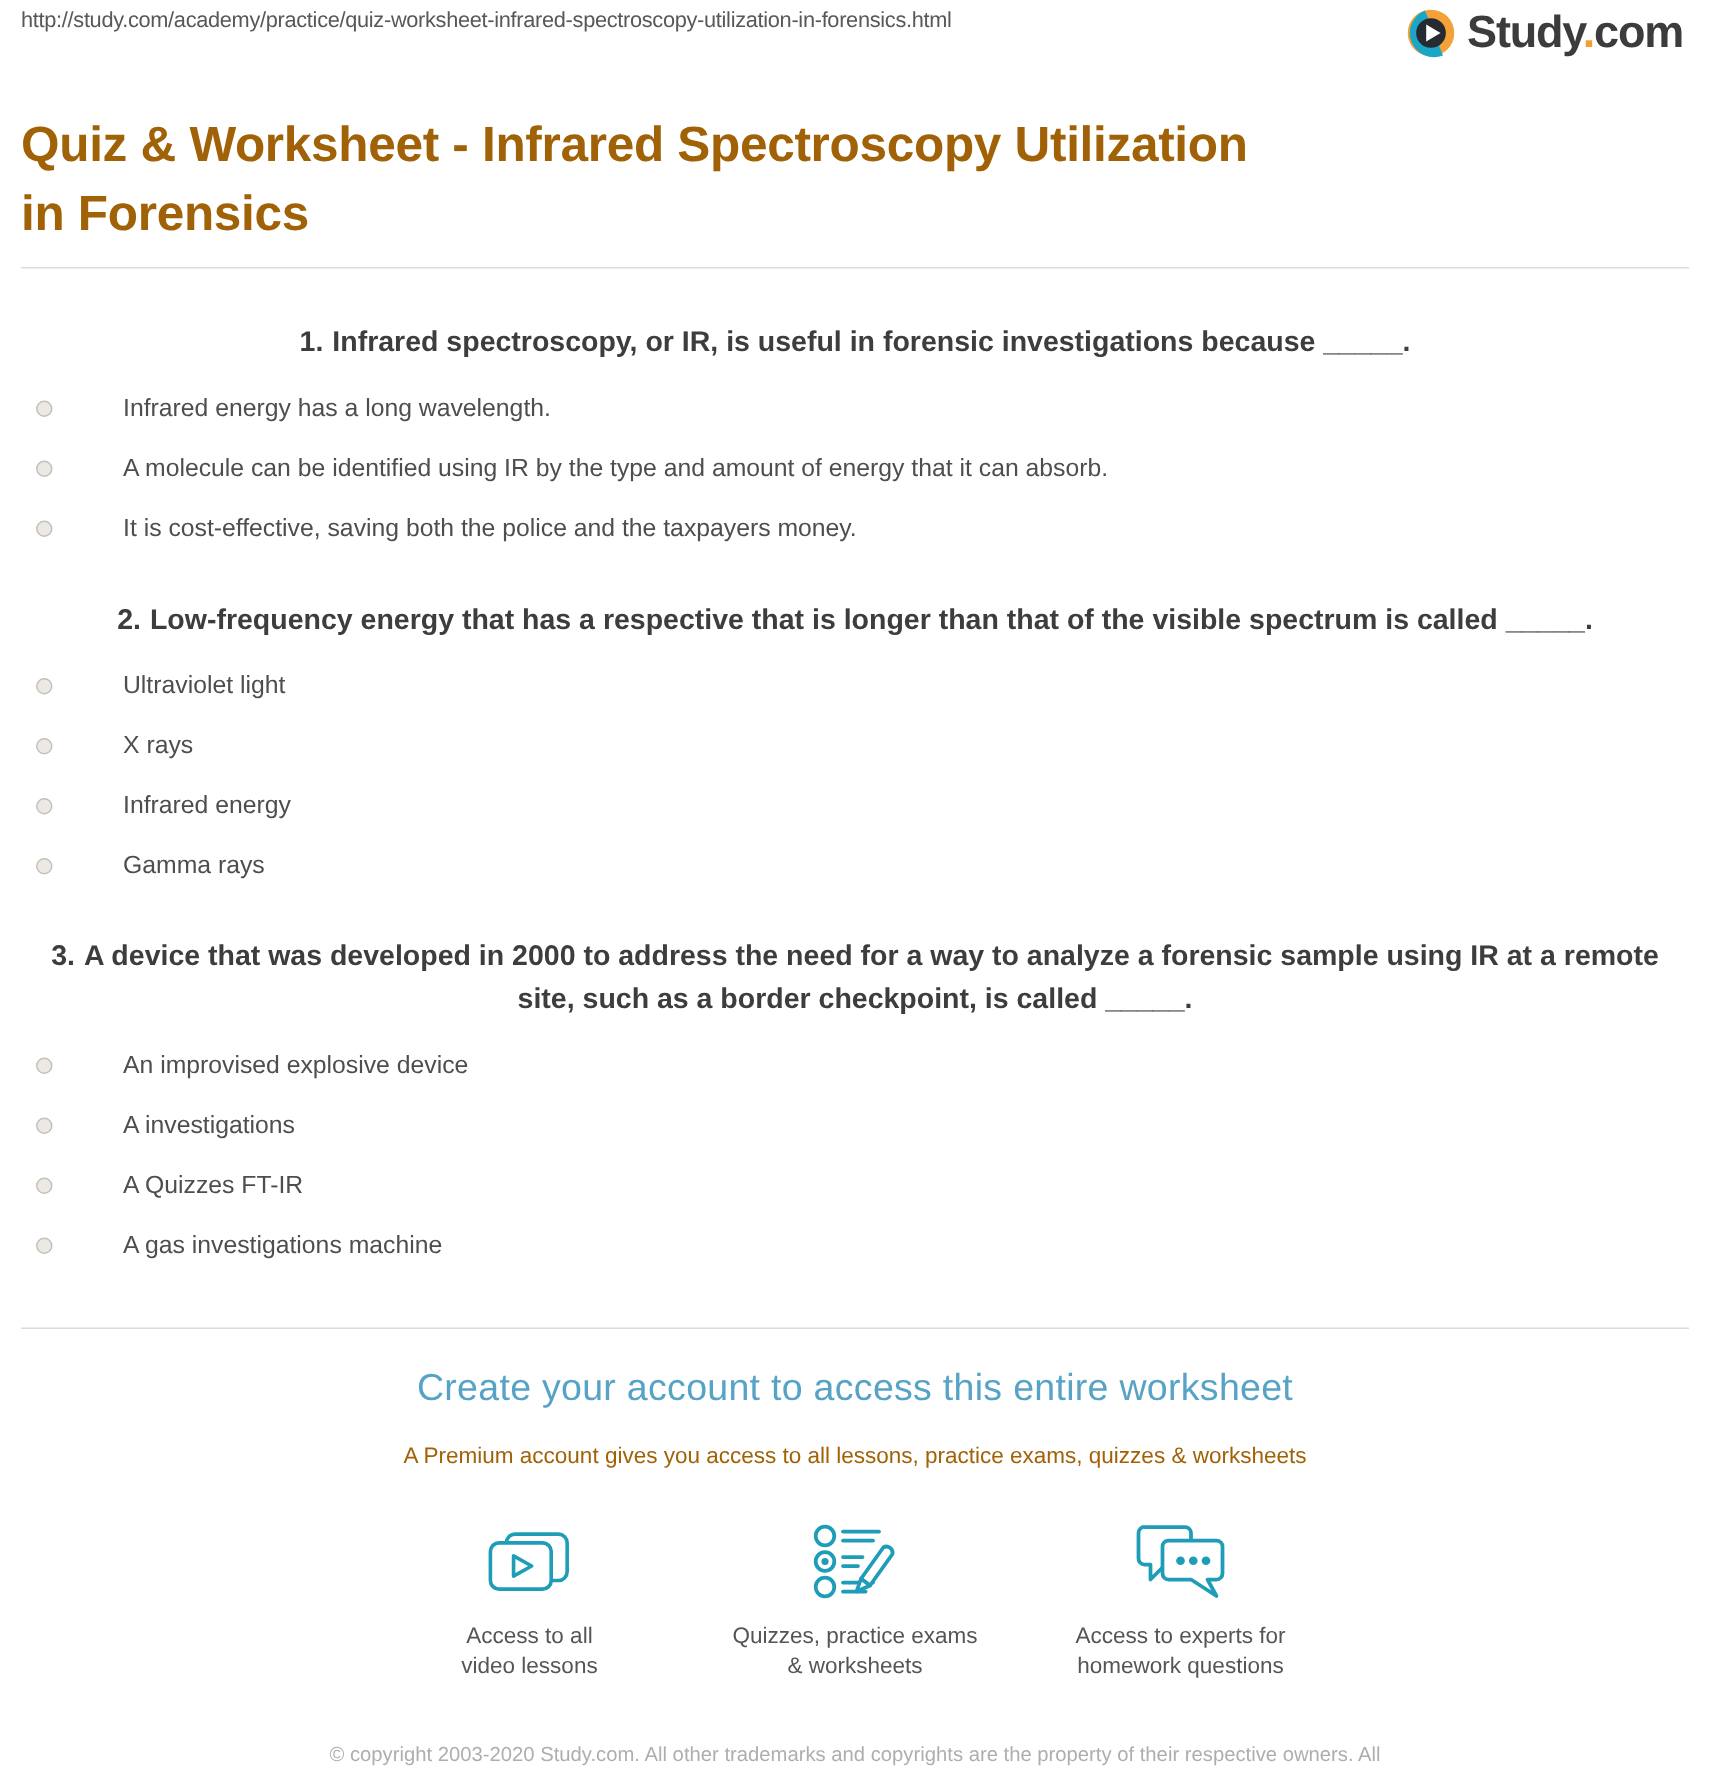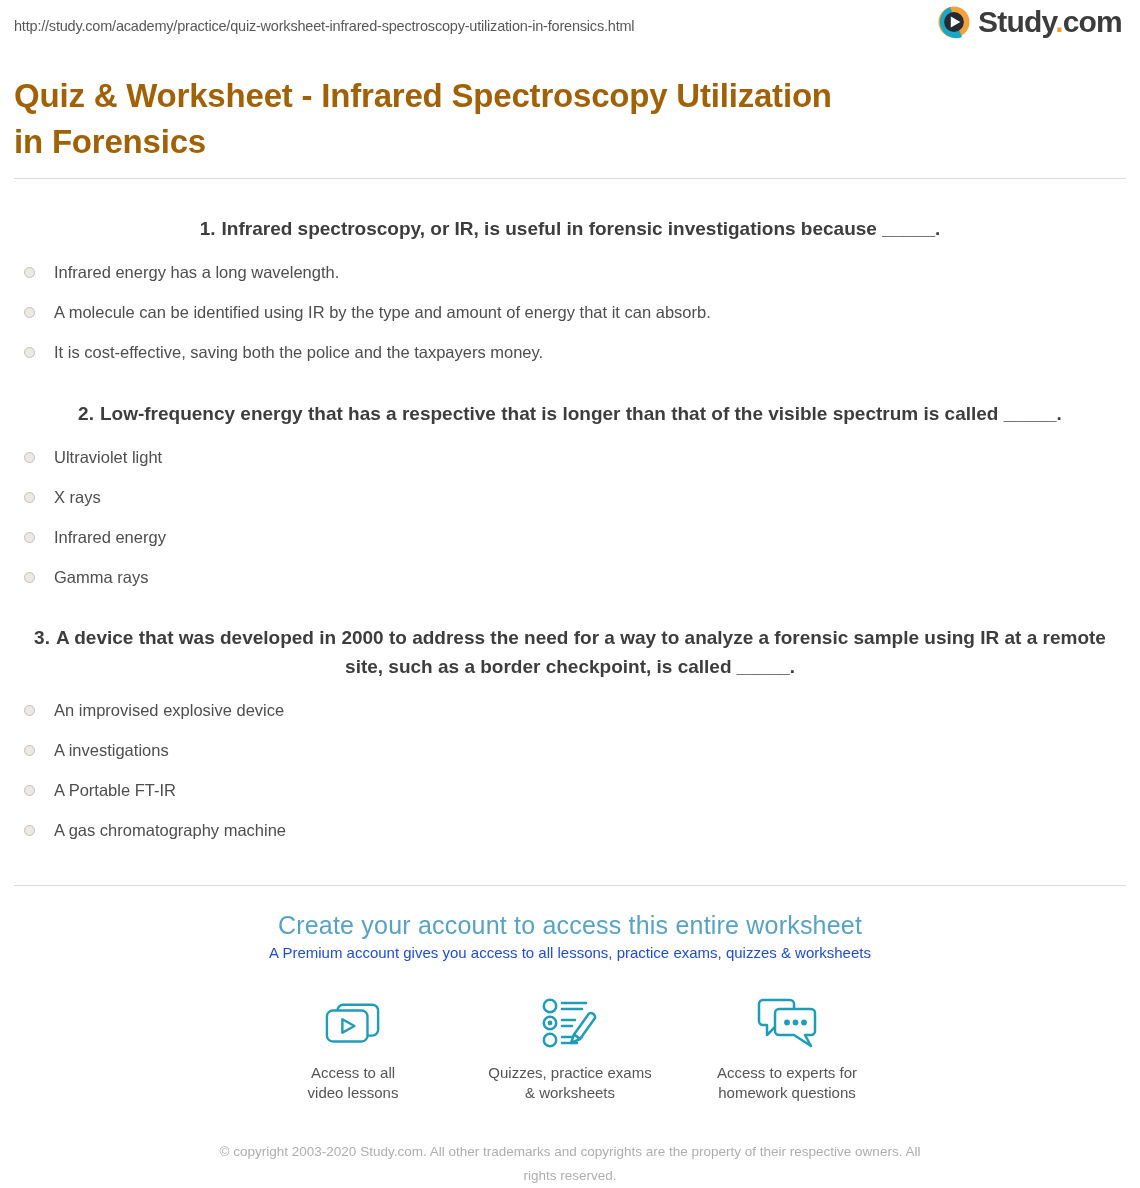--- a/index.html
+++ b/index.html
@@ -7,53 +7,53 @@
   body {
     width: 1140px; height: 1188px; margin: 0 auto;
     font-family: "Liberation Sans", "DejaVu Sans", sans-serif;
     color: #444; overflow: hidden;
   }
   .page { padding: 0 14px; }
 
   
   .header { position: relative; height: 58px; }
   .url-text {
-    position: absolute; left: 0; top: 18px;
+    position: absolute; left: 0; top: 6px;
     font-size: 14.5px; color: #585858; letter-spacing: -0.2px;
   }
   .logo { position: absolute; right: 4px; top: 4px; display: flex; align-items: center; cursor: pointer; }
   .logo-mark { width: 36px; height: 36px; display: block; }
   .logo-text { font-size: 30px; font-weight: bold; color: #3c3c3c; letter-spacing: -0.8px; margin-left: 6px; text-align: right; }
   .logo-dot { color: #f1a02f; }
 
   
   .page-title {
     margin-top: 15px; max-width: 830px;
     font-size: 33px; font-weight: bold; color: #a16207;
     line-height: 1.38; letter-spacing: -0.2px;
   }
   .divider { border: none; border-top: 1px solid #dcdcdc; margin-top: 14px; }
 
   
   .question { margin-top: 36px; text-align: center; }
   .q-text { font-size: 19px; font-weight: bold; color: #3d3d3d; line-height: 1.5; }
   .q-number { margin-right: 6px; }
   .options { list-style: none; margin-top: 13px; }
-  .option { display: flex; align-items: center; margin-top: 18px; height: 22px; cursor: pointer; }
+  .option { display: flex; align-items: center; margin-top: 18px; height: 22px; cursor: pointer; gap: 28px; }
   .radio {
     width: 11px; height: 11px; border-radius: 50%;
     background: #ece9e5; border: 1px solid #c4c0ba;
     flex: none; margin: 0 19px 0 10px;
   }
   .option-label { font-size: 16.5px; color: #4e4e4e; }
 
   
   .cta { text-align: center; }
   .cta-heading { margin-top: 25px; font-size: 25px; font-weight: normal; color: #57a3c6; letter-spacing: 0.2px; }
-  .cta-sub { margin-top: 4px; font-size: 15px; color: #1d4ed8; }
+  .cta-sub { margin-top: 22px; font-size: 15px; color: #a16207; }
   .features { display: flex; justify-content: center; margin-top: 33px; }
   .feature { width: 217px; }
   .feature-icon-wrap { height: 56px; display: flex; align-items: flex-end; justify-content: center; }
   .feature-label { font-size: 15px; color: #555; line-height: 19.5px; margin: 13px auto 0; }
   .feature:nth-child(1) .feature-label { width: 100px; }
   .feature:nth-child(2) .feature-label { width: 165px; }
   .feature:nth-child(3) .feature-label { width: 160px; }
   .ticon { stroke: #1f9db8; fill: none; stroke-width: 2.5; stroke-linejoin: round; stroke-linecap: round; }
 
   
@@ -129,25 +129,25 @@
       <li class="option">
           <span class="radio"></span>
           <span class="option-label">An improvised explosive device</span>
         </li>
       <li class="option">
           <span class="radio"></span>
           <span class="option-label">A investigations</span>
         </li>
       <li class="option">
           <span class="radio"></span>
-          <span class="option-label">A Portable FT-IR</span>
-        </li>
-      <li class="option">
-          <span class="radio"></span>
-          <span class="option-label">A gas chromatography machine</span>
+          <span class="option-label">A Quizzes FT-IR</span>
+        </li>
+      <li class="option">
+          <span class="radio"></span>
+          <span class="option-label">A gas investigations machine</span>
         </li>
     </ul>
   </div>
 
   <hr class="divider" style="margin-top:44px">
 
   <div class="cta">
     <div class="cta-heading">Create your account to access this entire worksheet</div>
     <div class="cta-sub">A Premium account gives you access to all lessons, practice exams, quizzes &amp; worksheets</div>
 

